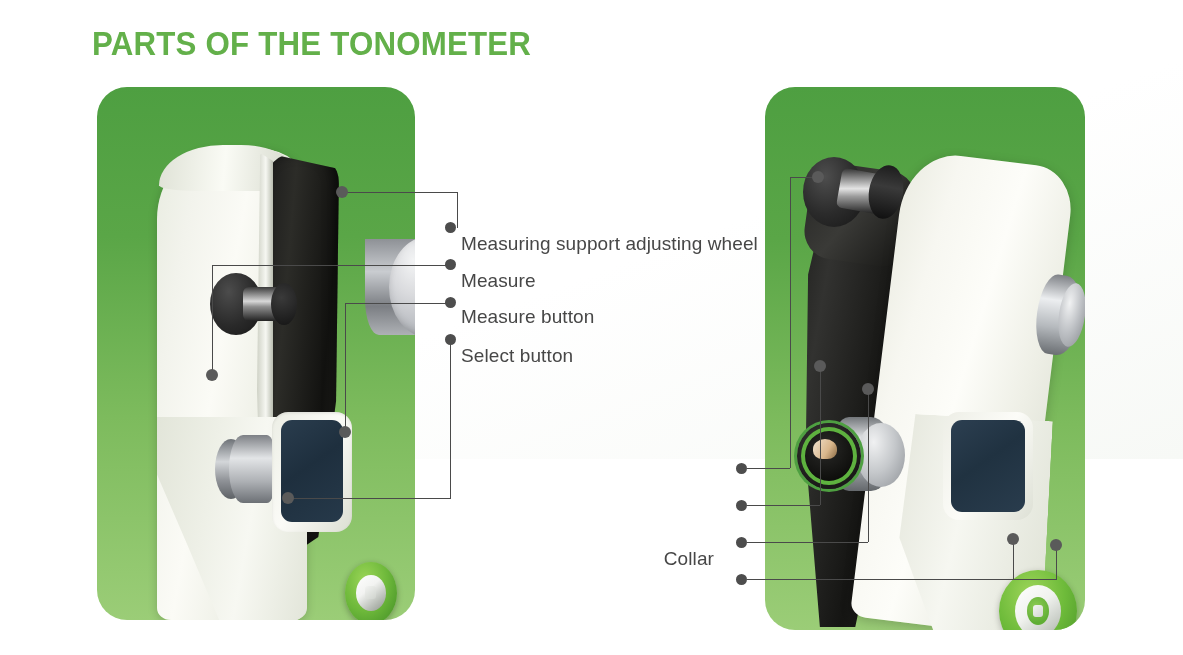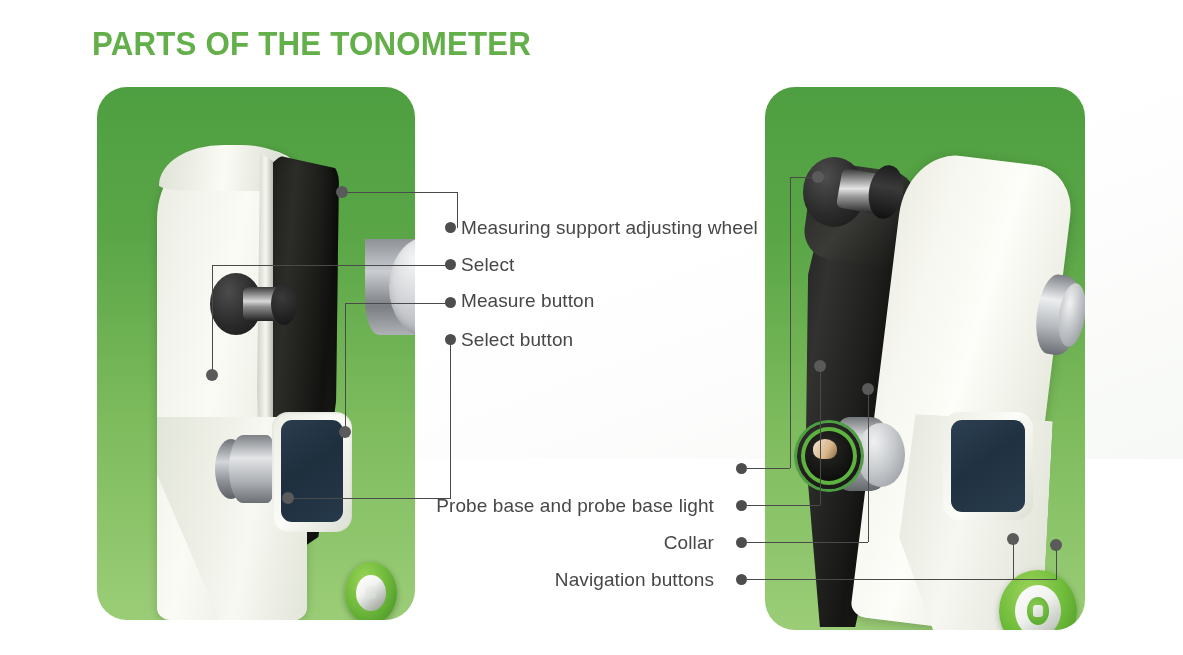--- a/index.html
+++ b/index.html
@@ -23,21 +23,21 @@
   }
 
   
   .panel{position:absolute;border-radius:30px;overflow:hidden;}
   .panel-l{left:97px;top:87px;width:318px;height:533px;}
   .panel-r{left:765px;top:87px;width:320px;height:543px;}
   .panel-bg{position:absolute;inset:0;
     background:linear-gradient(to bottom,#4e9f41 0%,#5aa647 28%,#7dbb5d 62%,#9bcd77 100%);}
 
   
-  .lbl{position:absolute;font-size:19px;color:#474747;white-space:nowrap;letter-spacing:.1px;}
+  .lbl{position:absolute;font-size:19px;color:#474747;white-space:nowrap;letter-spacing:.1px;margin-top:16px;}
   .lbl-left{text-align:left;}
   .lbl-right{text-align:right;}
   .dot{position:absolute;width:11px;height:11px;border-radius:50%;background:#4d4d4d;}
   .ln{position:absolute;background:#4a4a4a;}
   .ln-h{height:1px;}
   .ln-v{width:1px;}
   .pdot{position:absolute;width:12px;height:12px;border-radius:50%;background:#5a5a5a;z-index:40;}
 
   
   .dev{position:absolute;}
@@ -318,21 +318,21 @@
   <div class="pdot" style="left:282px;top:492px;"></div>
   <div class="ln ln-h" style="left:288px;top:498px;width:163px;"></div>
   <div class="ln ln-v" style="left:450px;top:340px;height:158px;"></div>
 
   <div class="dot" style="left:445px;top:222px;"></div>
   <div class="dot" style="left:445px;top:259px;"></div>
   <div class="dot" style="left:445px;top:297px;"></div>
   <div class="dot" style="left:445px;top:334px;"></div>
 
   <div class="lbl lbl-left" style="left:461px;top:217px;">Measuring support adjusting wheel</div>
-  <div class="lbl lbl-left" style="left:461px;top:254px;">Select</div>
+  <div class="lbl lbl-left" style="left:461px;top:254px;">Measure</div>
   <div class="lbl lbl-left" style="left:461px;top:290px;">Measure button</div>
   <div class="lbl lbl-left" style="left:461px;top:329px;">Select button</div>
 
   <div class="pdot" style="left:812px;top:171px;"></div>
   <div class="ln ln-h" style="left:790px;top:177px;width:28px;"></div>
   <div class="ln ln-v" style="left:790px;top:177px;height:291px;"></div>
   <div class="ln ln-h" style="left:747px;top:468px;width:43px;"></div>
 
   <div class="pdot" style="left:814px;top:360px;"></div>
   <div class="ln ln-v" style="left:820px;top:366px;height:139px;"></div>
@@ -346,17 +346,15 @@
   <div class="pdot" style="left:1050px;top:539px;"></div>
   <div class="ln ln-v" style="left:1013px;top:539px;height:40px;"></div>
   <div class="ln ln-v" style="left:1056px;top:545px;height:34px;"></div>
   <div class="ln ln-h" style="left:747px;top:579px;width:310px;"></div>
 
   <div class="dot" style="left:736px;top:463px;"></div>
   <div class="dot" style="left:736px;top:500px;"></div>
   <div class="dot" style="left:736px;top:537px;"></div>
   <div class="dot" style="left:736px;top:574px;"></div>
 
-  <div class="lbl lbl-right" style="right:469px;top:495px;">Probe base and probe base light</div>
   <div class="lbl lbl-right" style="right:469px;top:532px;">Collar</div>
-  <div class="lbl lbl-right" style="right:469px;top:569px;">Navigation buttons</div>
 
 </div>
 
 </body></html>

